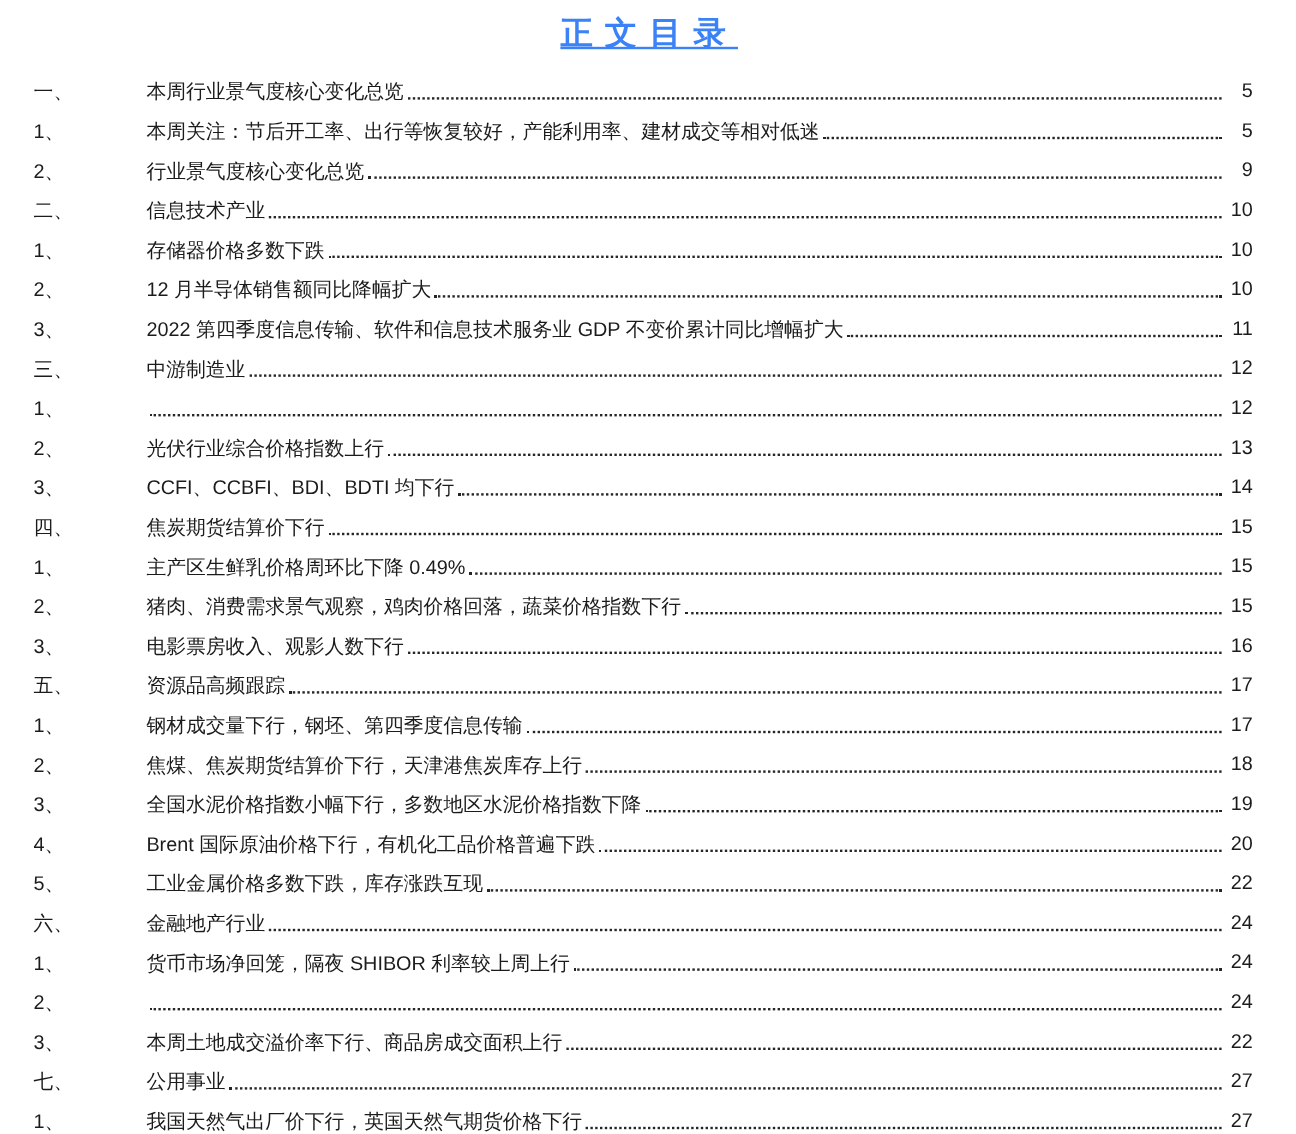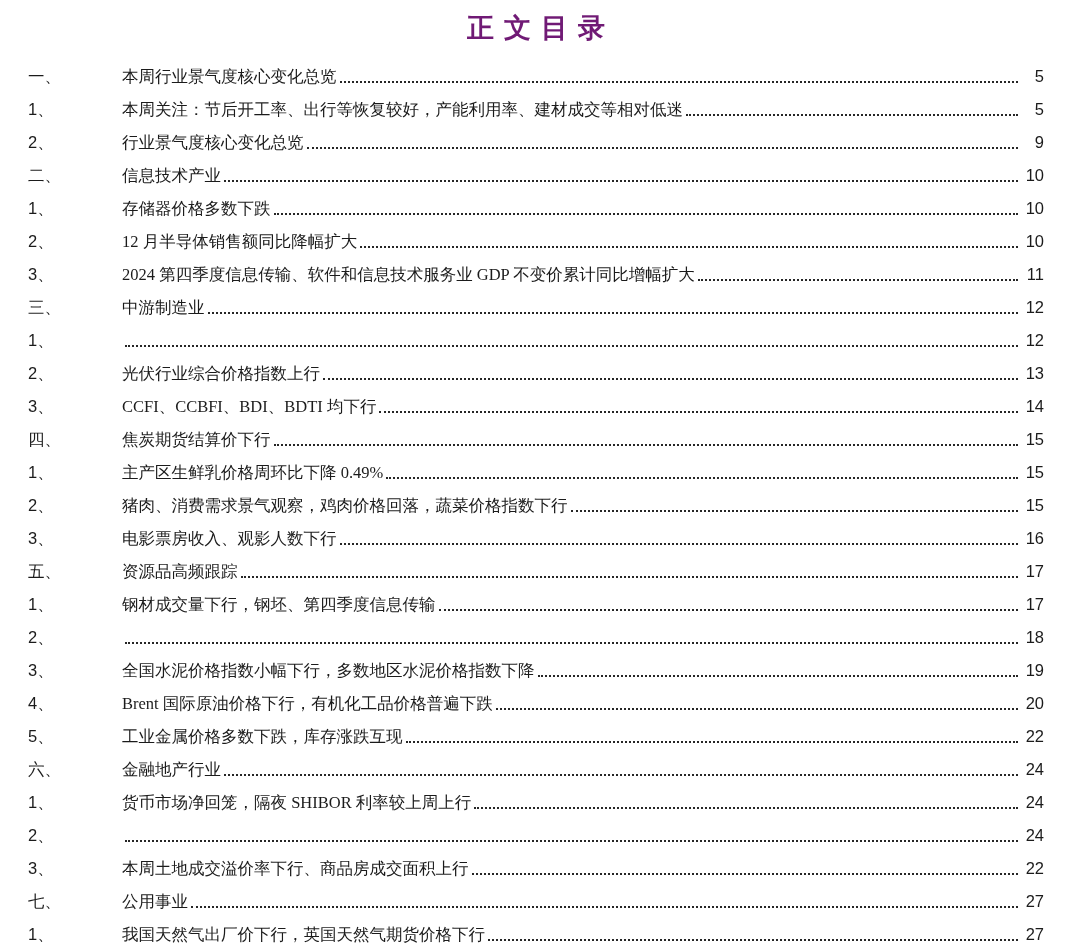--- a/index.html
+++ b/index.html
@@ -25,35 +25,35 @@
   .toc { width: 100%; }
   .row {
     display: flex;
     align-items: center;
     height: 33px;
     font-size: 16.5px;
     white-space: nowrap;
     cursor: pointer;
   }
   .num { flex: 0 0 94px; }
-  .label { flex: 0 0 auto; font-family: Liberation Serif, serif; }
+  .label { flex: 0 0 auto; }
   .leader {
     flex: 1 1 auto;
     min-width: 10px;
     height: 13px;
     border-bottom: 2px dotted #262626;
     margin: 0 4px 0 3px;
   }
   .pg { flex: 0 0 auto; min-width: 22px; text-align: right; }
 </style>
 </head>
 <body>
 
 <div class="page">
-  <h1 class="title" style="color: #701a75;">正文目录</h1>
+  <h1 class="title" style="color: #3b82f6; text-decoration: underline;">正文目录</h1>
   <div class="toc" id="toc-list">
   <div class="row level-1">
     <span class="num">一、</span>
     <span class="label">本周行业景气度核心变化总览</span>
     <span class="leader"></span>
     <span class="pg">5</span>
   </div>
 
   <div class="row level-2">
     <span class="num">1、</span>
@@ -85,21 +85,21 @@
 
   <div class="row level-2">
     <span class="num">2、</span>
     <span class="label">12 月半导体销售额同比降幅扩大</span>
     <span class="leader"></span>
     <span class="pg">10</span>
   </div>
 
   <div class="row level-2">
     <span class="num">3、</span>
-    <span class="label">2024 第四季度信息传输、软件和信息技术服务业 GDP 不变价累计同比增幅扩大</span>
+    <span class="label">2022 第四季度信息传输、软件和信息技术服务业 GDP 不变价累计同比增幅扩大</span>
     <span class="leader"></span>
     <span class="pg">11</span>
   </div>
 
   <div class="row level-1">
     <span class="num">三、</span>
     <span class="label">中游制造业</span>
     <span class="leader"></span>
     <span class="pg">12</span>
   </div>
@@ -161,20 +161,21 @@
 
   <div class="row level-2">
     <span class="num">1、</span>
     <span class="label">钢材成交量下行，钢坯、第四季度信息传输</span>
     <span class="leader"></span>
     <span class="pg">17</span>
   </div>
 
   <div class="row level-2">
     <span class="num">2、</span>
+    <span class="label">焦煤、焦炭期货结算价下行，天津港焦炭库存上行</span>
     <span class="leader"></span>
     <span class="pg">18</span>
   </div>
 
   <div class="row level-2">
     <span class="num">3、</span>
     <span class="label">全国水泥价格指数小幅下行，多数地区水泥价格指数下降</span>
     <span class="leader"></span>
     <span class="pg">19</span>
   </div>

